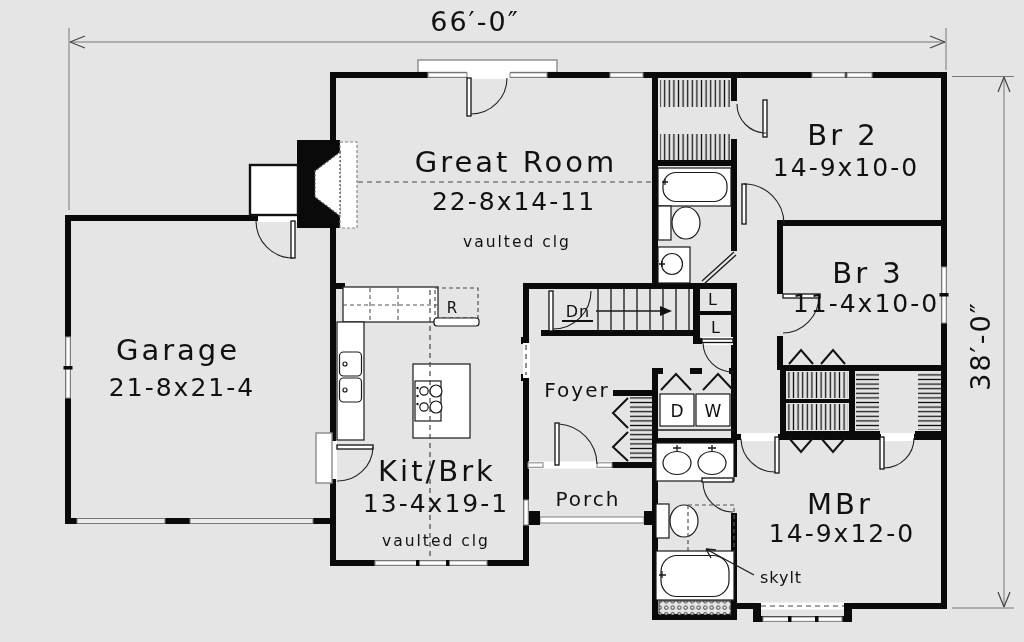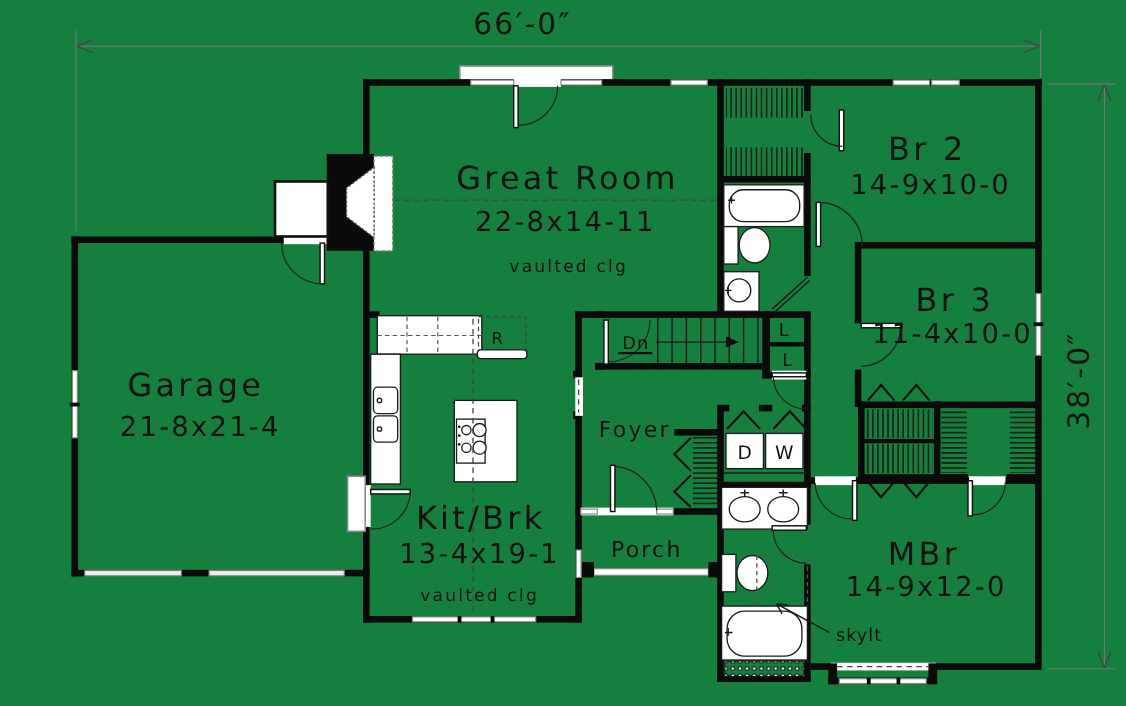--- a/index.html
+++ b/index.html
@@ -1,16 +1,16 @@
 <!DOCTYPE html>
 <html><head>
 <meta charset="utf-8">
 <style>
   html,body{margin:0;padding:0;background:#fff;}
-  #plan-wrap{position:relative;width:1024px;height:642px;background:#15803d;overflow:hidden;}
+  #plan-wrap{position:relative;width:1024px;height:642px;background:#e5e5e5;overflow:hidden;}
   svg{display:block;}
   text{font-family:"DejaVu Sans",sans-serif;fill:#111;}
   .wall{fill:#0a0a0a;stroke:none;}
   .gap{fill:#ffffff;stroke:none;}
   .thin{stroke:#1a1a1a;stroke-width:1.3;fill:none;}
   .fix{stroke:#1a1a1a;stroke-width:1.2;fill:#fff;}
   .win{fill:#fff;stroke:#8a8a8a;stroke-width:1.1;}
   .deck{fill:#fff;stroke:#8a8a8a;stroke-width:1.4;}
   .gdoor{fill:#ececec;stroke:#777;stroke-width:1;}
   .leaf{fill:#fff;stroke:#111;stroke-width:1.3;}

